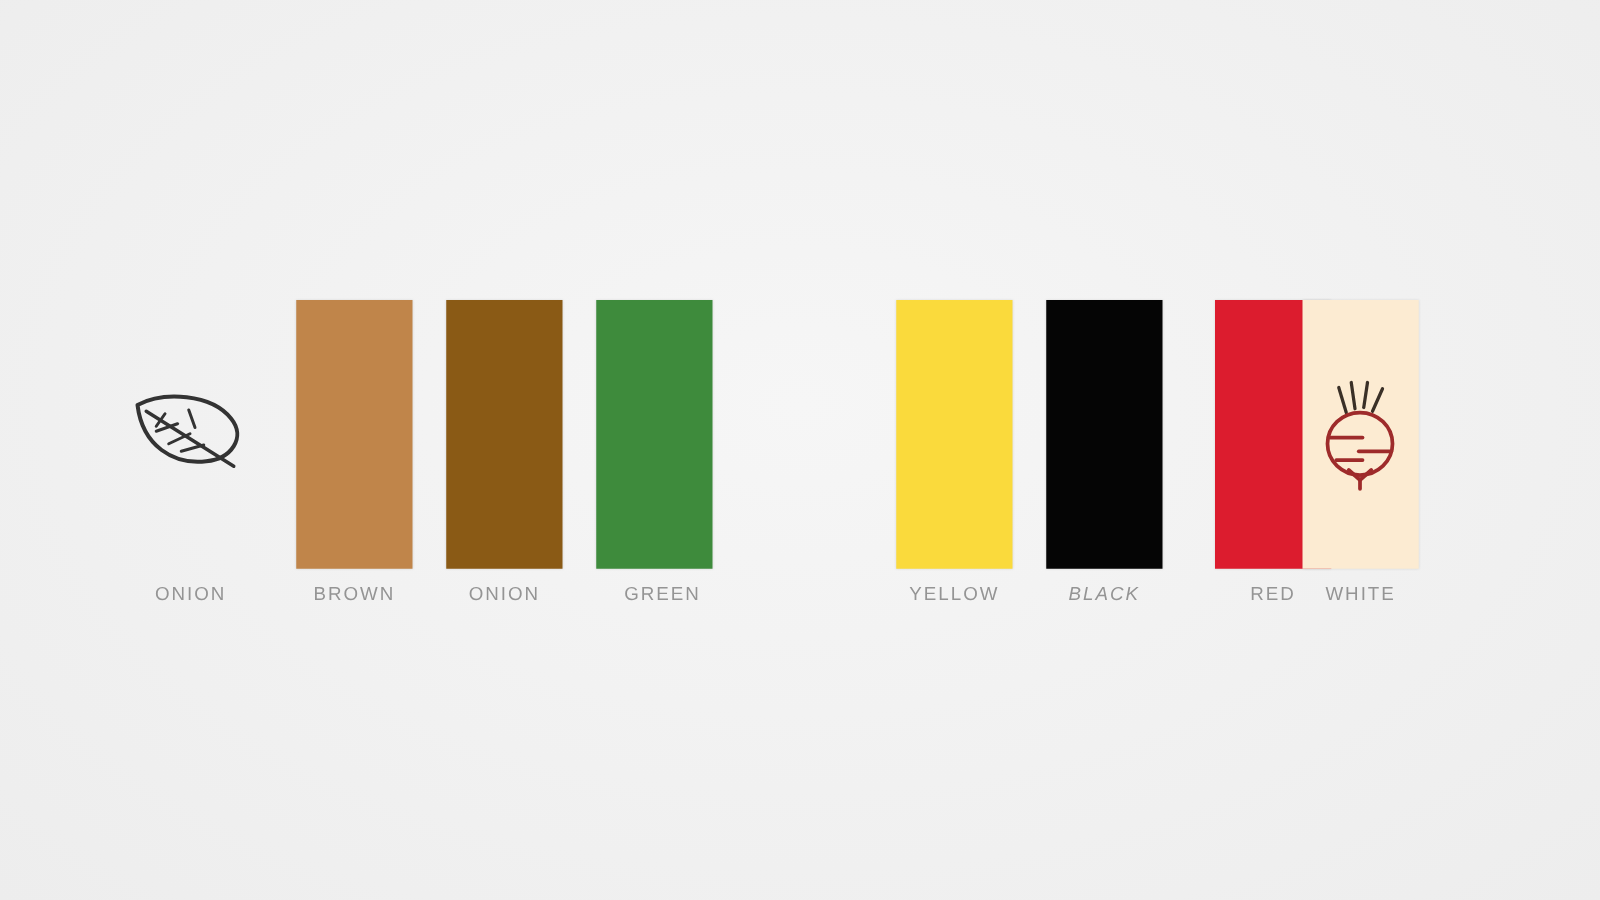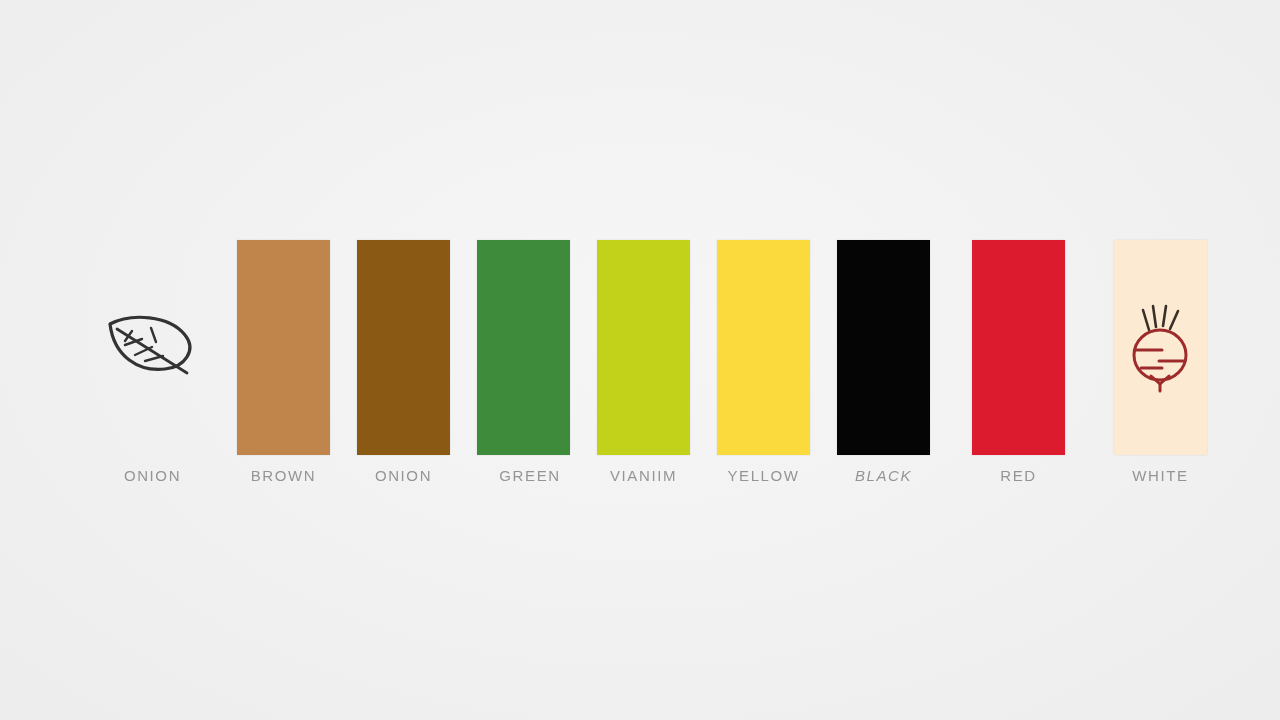--- a/index.html
+++ b/index.html
@@ -133,41 +133,37 @@
   <div class="swatch-cell" style="left:357px">
     <div class="swatch-chip" id="chip-1" style="background: rgb(138, 90, 21);"></div>
     <div class="swatch-label" style="color: rgb(141, 141, 141);">ONION</div>
   </div>
 
   <div class="swatch-cell" style="left:477px">
     <div class="swatch-chip" id="chip-2" style="background: rgb(62, 139, 60);"></div>
     <div class="swatch-label" style="color: rgb(141, 141, 141); margin-left: 13px;">GREEN</div>
   </div>
 
-  <div class="swatch-cell" style="left:597px">
-    <div class="swatch-chip" id="chip-3" style="background: rgb(194, 209, 26);"></div>
-    <div class="swatch-label" style="color: rgb(141, 141, 141);">VIANIIM</div>
-  </div>
 
   <div class="swatch-cell" style="left:717px">
     <div class="swatch-chip" id="chip-4" style="background: rgb(250, 218, 60);"></div>
     <div class="swatch-label" style="color: rgb(141, 141, 141); text-align: center;">YELLOW</div>
   </div>
 
   <div class="swatch-cell" style="left:837px">
     <div class="swatch-chip" id="chip-5" style="background: rgb(5, 5, 5);"></div>
     <div class="swatch-label" style="color: rgb(141, 141, 141); font-style: italic;">BLACK</div>
   </div>
 
   <div class="swatch-cell" style="left:972px">
     <div class="swatch-chip" id="chip-6" style="background: rgb(220, 28, 46);"></div>
     <div class="swatch-label" style="color: rgb(141, 141, 141);">RED</div>
   </div>
 
-  <div class="swatch-cell" style="left:1114px">
+  <div class="swatch-cell" style="left:1042px">
     <div class="swatch-chip" id="chip-7" style="background: rgb(252, 235, 210);">
       <span class="beet-icon">
         <svg width="72" height="92" viewBox="0 0 72 92" fill="none" xmlns="http://www.w3.org/2000/svg">
 
           <path d="M24 28 L18 8" stroke="#3a3027" stroke-width="2.6" stroke-linecap="round"></path>
           <path d="M31 25 L28 4" stroke="#3a3027" stroke-width="2.6" stroke-linecap="round"></path>
           <path d="M38 24 L41 4" stroke="#3a3027" stroke-width="2.6" stroke-linecap="round"></path>
           <path d="M45 27 L53 9" stroke="#3a3027" stroke-width="2.6" stroke-linecap="round"></path>
 
           <ellipse cx="35" cy="53" rx="26" ry="25" stroke="#9e2b2b" stroke-width="3" fill="none"></ellipse>

